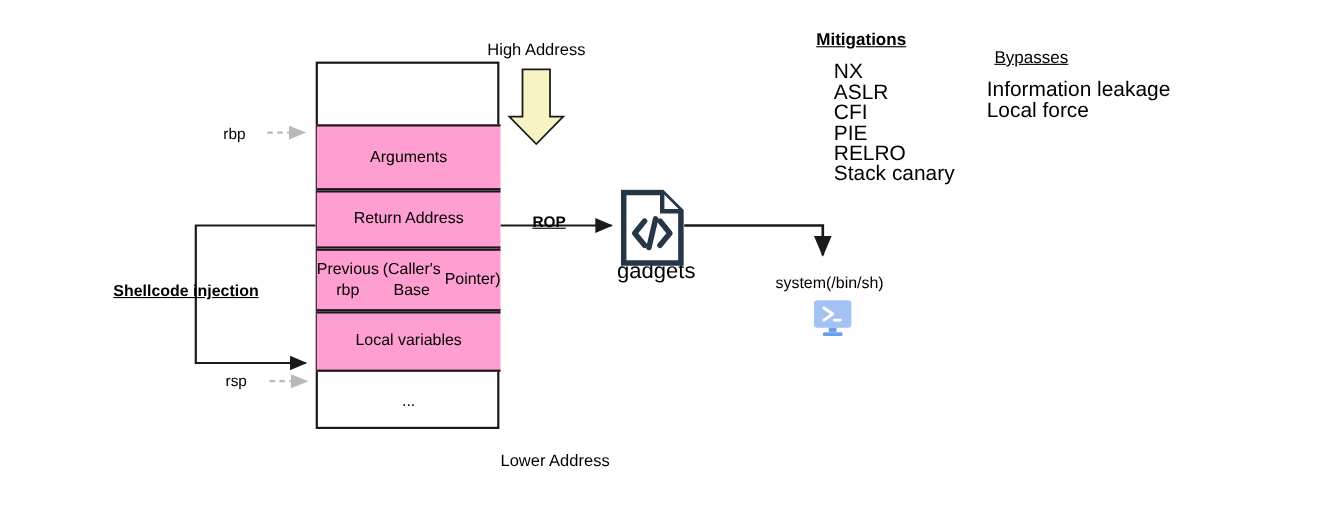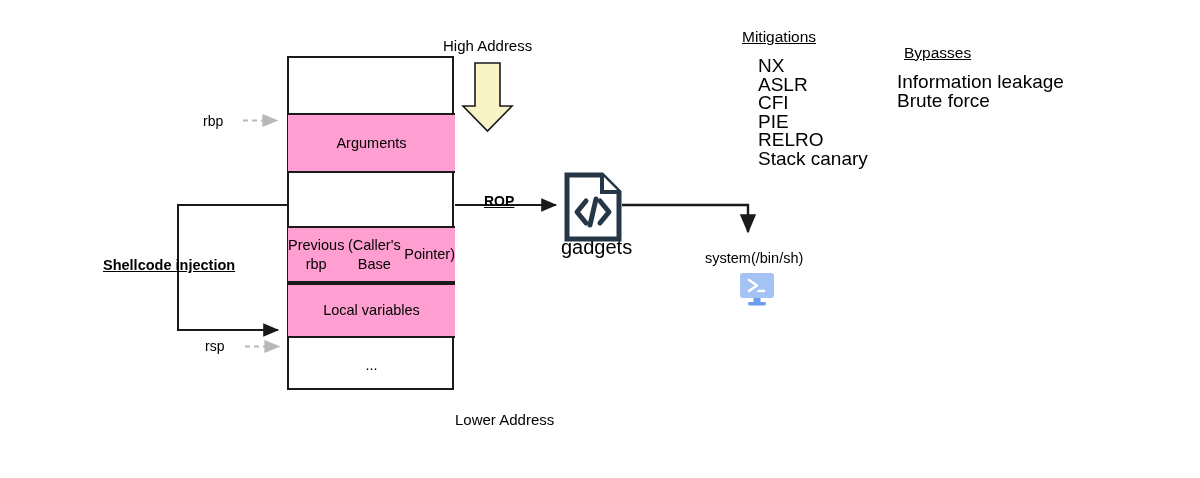--- a/index.html
+++ b/index.html
@@ -91,21 +91,21 @@
   
   .col { position: absolute; }
   #col-mitigations { left: 742px; top: 28px; }
   #col-bypasses    { left: 897px; top: 44px; }
   .col-head {
     font-size: 15.5px;
     text-decoration: underline;
     margin-bottom: 11px;
     white-space: pre;
   }
-  #col-mitigations .col-head { margin-left: 0px; }
+  #col-mitigations .col-head { margin-left: 0px; font-weight: bold; }
   .col-list { margin: 0; padding: 0; list-style: none; }
   .col-list li {
     font-size: 19px;
     line-height: 18.5px;
     white-space: pre;
   }
   #col-mitigations .col-list { margin-left: 16px; }
   #col-bypasses .col-list    { margin-left: 0px; }
   #col-bypasses .col-head    { margin-left: 7px; }
 
@@ -164,20 +164,21 @@
     <g>
       <path d="M622,205 L748,205 L748,232" fill="none" stroke="#1a1a1a" stroke-width="2.4" marker-end="url(#arrowBlack)"></path>
     </g>
   </svg>
 
   <div class="stack">
     <div class="cell plain" id="cell-top"></div>
 
     <div class="cell pink" id="cell-args">Arguments</div>
 
+    <div class="cell pink" id="cell-ret">Return Address</div>
 
     <div class="cell pink multiline" id="cell-prevrbp">
       <span>Previous rbp</span>
       <span>(Caller's Base</span>
       <span>Pointer)</span>
     </div>
 
     <div class="cell pink" id="cell-locals">Local variables</div>
 
     <div class="cell plain" id="cell-dots">...</div>
@@ -224,17 +225,17 @@
       <li>PIE</li>
       <li>RELRO</li>
       <li>Stack canary</li>
     </ul>
   </div>
 
   <div class="col" id="col-bypasses">
     <div class="col-head">Bypasses</div>
     <ul class="col-list">
       <li>Information leakage</li>
-      <li>Brute force</li>
+      <li>Local force</li>
     </ul>
   </div>
 
 </div>
 
 </body></html>

